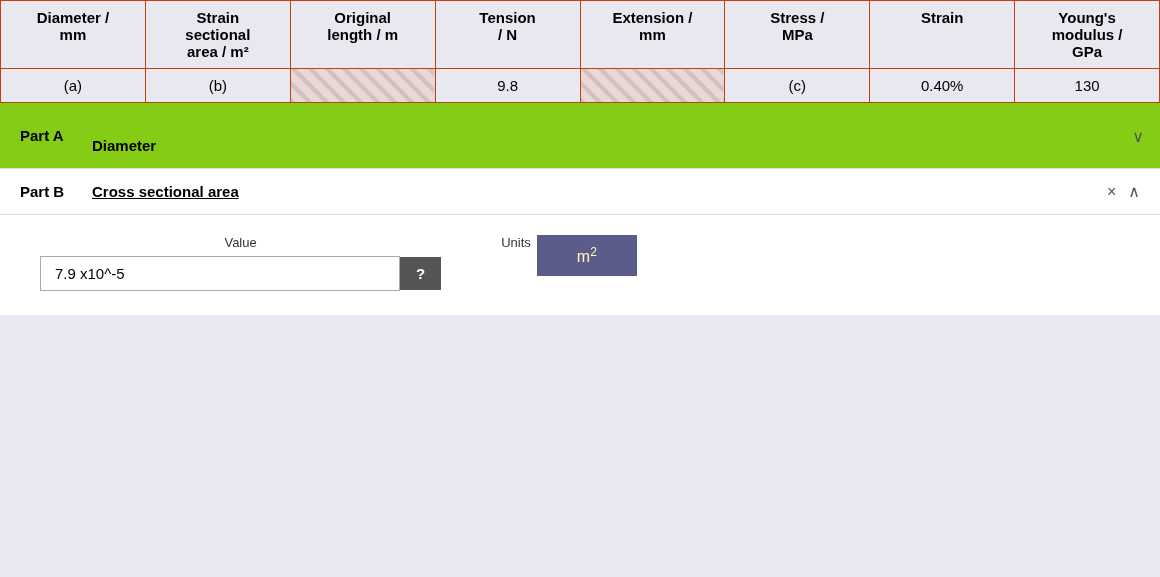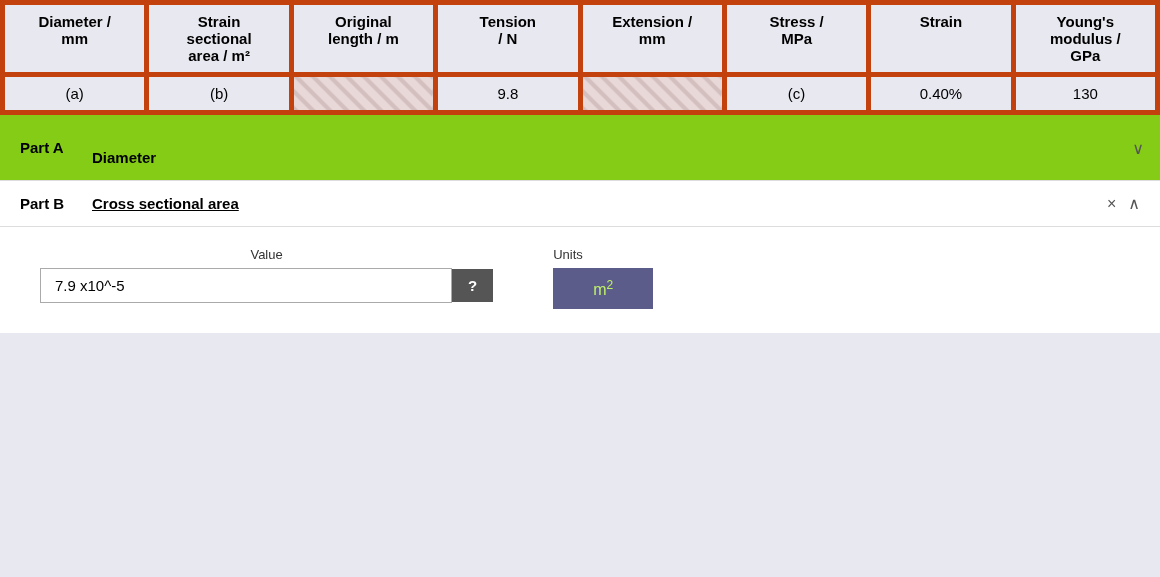--- a/index.html
+++ b/index.html
@@ -17,21 +17,21 @@
       padding: 0;
     }
 
     table {
       width: 100%;
       border-collapse: collapse;
       table-layout: fixed;
     }
 
     th, td {
-      border: 5px solid #c2410c;
+      border: 1px solid #c2410c;
       padding: 8px 16px;
       text-align: center;
       vertical-align: top;
       font-size: 15px;
       background: #e8e8f0;
     }
 
     th {
       font-weight: bold;
     }
@@ -148,49 +148,48 @@
     .value-input-row {
       display: flex;
       align-items: center;
       gap: 0;
     }
 
     .value-input {
       border: 1px solid #aaa;
       padding: 8px 14px;
       font-size: 15px;
-      width: 412px;
+      width: 360px;
       background: white;
       outline: none;
     }
 
     .question-mark-btn {
       background: #555;
       color: white;
       border: none;
       padding: 8px 16px;
       font-size: 15px;
       cursor: pointer;
       font-weight: bold;
     }
 
     .units-col {
       display: flex;
-      flex-direction: column;
       gap: 6px;
     }
 
     .units-label {
       font-size: 13px;
       color: #333;
     }
 
     .units-btn {
       background: #5c5c8a;
-      color: #bef264;
+      color: #fef9c3;
       border: none;
       padding: 10px 40px;
       font-size: 16px;
       cursor: pointer;
       font-weight: normal;
     }
 
     sup {
       font-size: 0.75em;
     }

